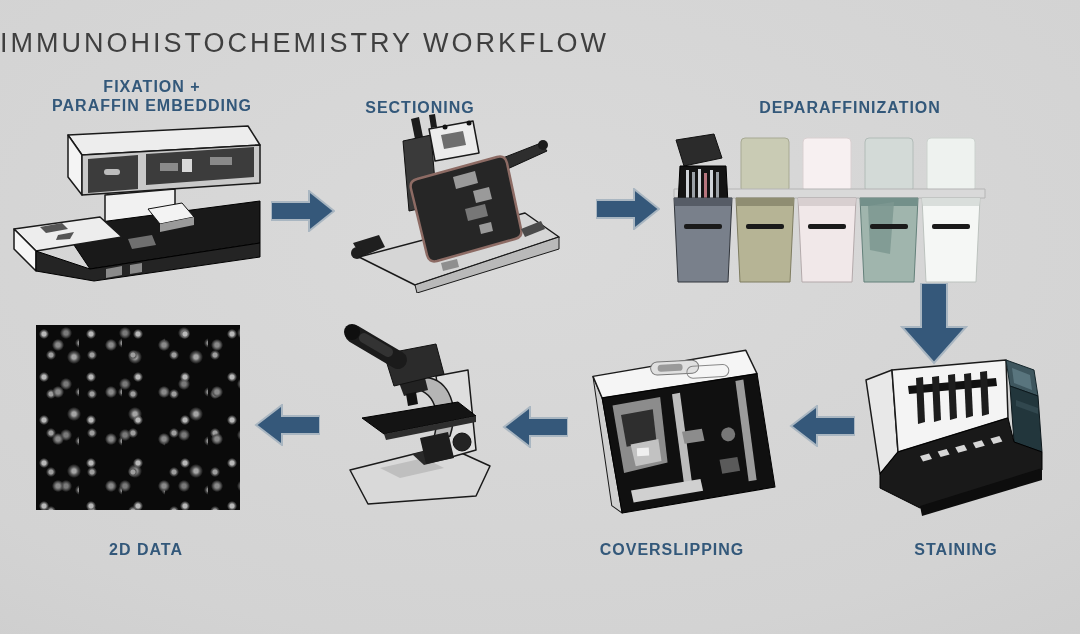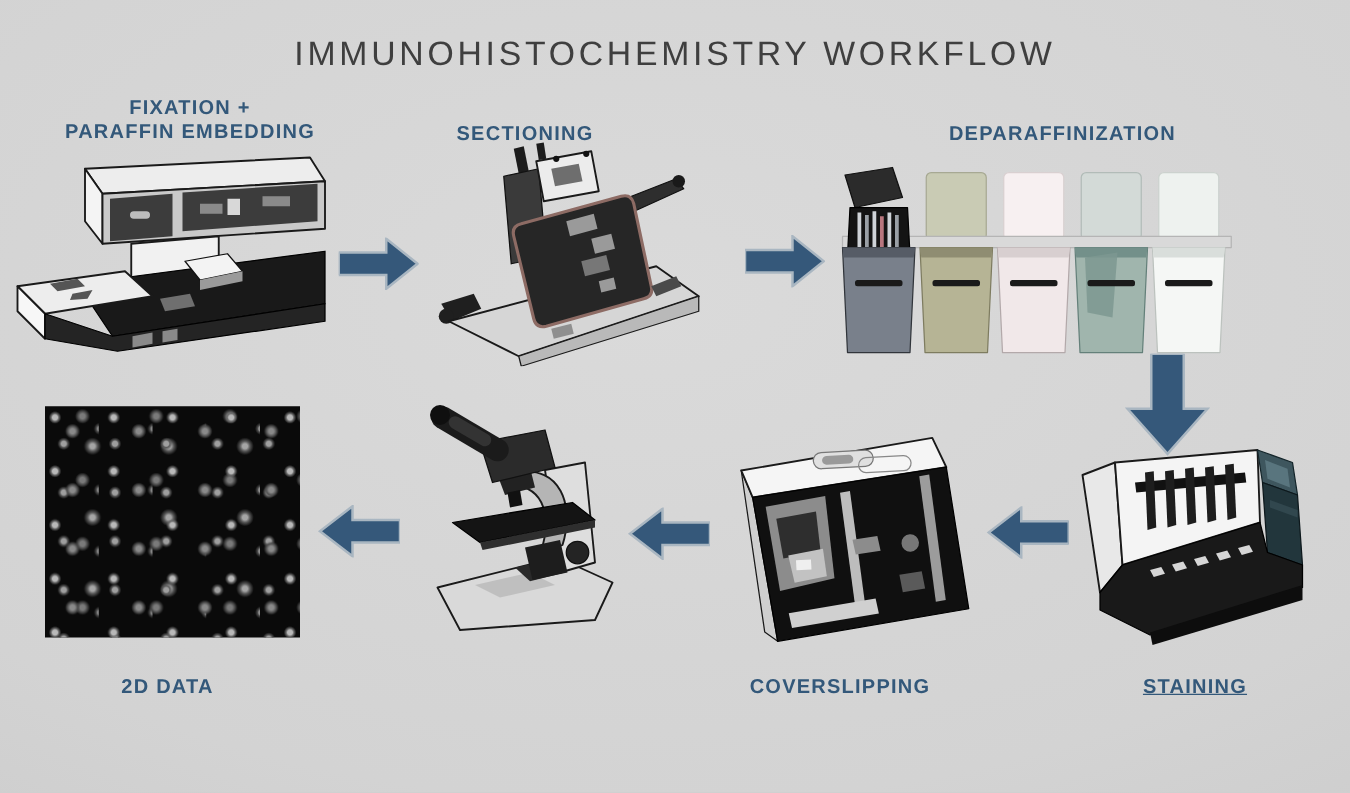--- a/index.html
+++ b/index.html
@@ -2,34 +2,34 @@
 <html><head>
 <meta charset="utf-8">
 <style>
   html,body{margin:0;padding:0;background:#cfcfcf;}
   .canvas{
     position:relative;width:1080px;height:634px;overflow:hidden;
     background:radial-gradient(120% 115% at 48% 38%, #dadada 0%, #d3d3d3 55%, #c5c5c5 100%);
     font-family:"Liberation Sans", sans-serif;
   }
   .title{
-    position:absolute;left:0;top:28px;width:100%;text-align:center;
+    position:absolute;left:0;top:28px;width:100%;
     font-size:27px;font-weight:400;letter-spacing:3px;color:#3f3f3f;
   }
   .step-label{
     position:absolute;text-align:center;color:#33587a;font-weight:bold;
     font-size:16px;letter-spacing:1px;white-space:pre-line;line-height:1.18;
   }
   .lbl-fixation{left:22px;top:78px;width:260px;}
   .lbl-sectioning{left:320px;top:99px;width:200px;}
   .lbl-deparaffinization{left:720px;top:99px;width:260px;}
-  .lbl-2d-data{left:44px;top:541px;width:180px;}
+  .lbl-2d-data{left:56px;top:541px;width:180px;}
   .lbl-imaging{left:325px;top:541px;width:180px;}
   .lbl-coverslipping{left:582px;top:541px;width:180px;}
-  .lbl-staining{left:866px;top:541px;width:180px;text-decoration:underline;}
+  .lbl-staining{left:866px;top:541px;width:180px;}
   .abs{position:absolute;}
   .micrograph{
     position:absolute;left:36px;top:325px;width:204px;height:185px;
     background-color:#0a0a0a;
     background-image:
       radial-gradient(circle 5px at 8px 9px,  #b9b9b9 0 2px, #6e6e6e 3px, transparent 5px),
       radial-gradient(circle 6px at 22px 20px, #8a8a8a 0 2px, #4f4f4f 4px, transparent 6px),
       radial-gradient(circle 5px at 15px 30px, #9f9f9f 0 2px, #585858 3px, transparent 5px),
       radial-gradient(circle 6px at 30px 8px,  #7a7a7a 0 2px, #454545 4px, transparent 6px),
       radial-gradient(circle 7px at 38px 32px, #a5a5a5 0 2px, #565656 4px, transparent 7px),

